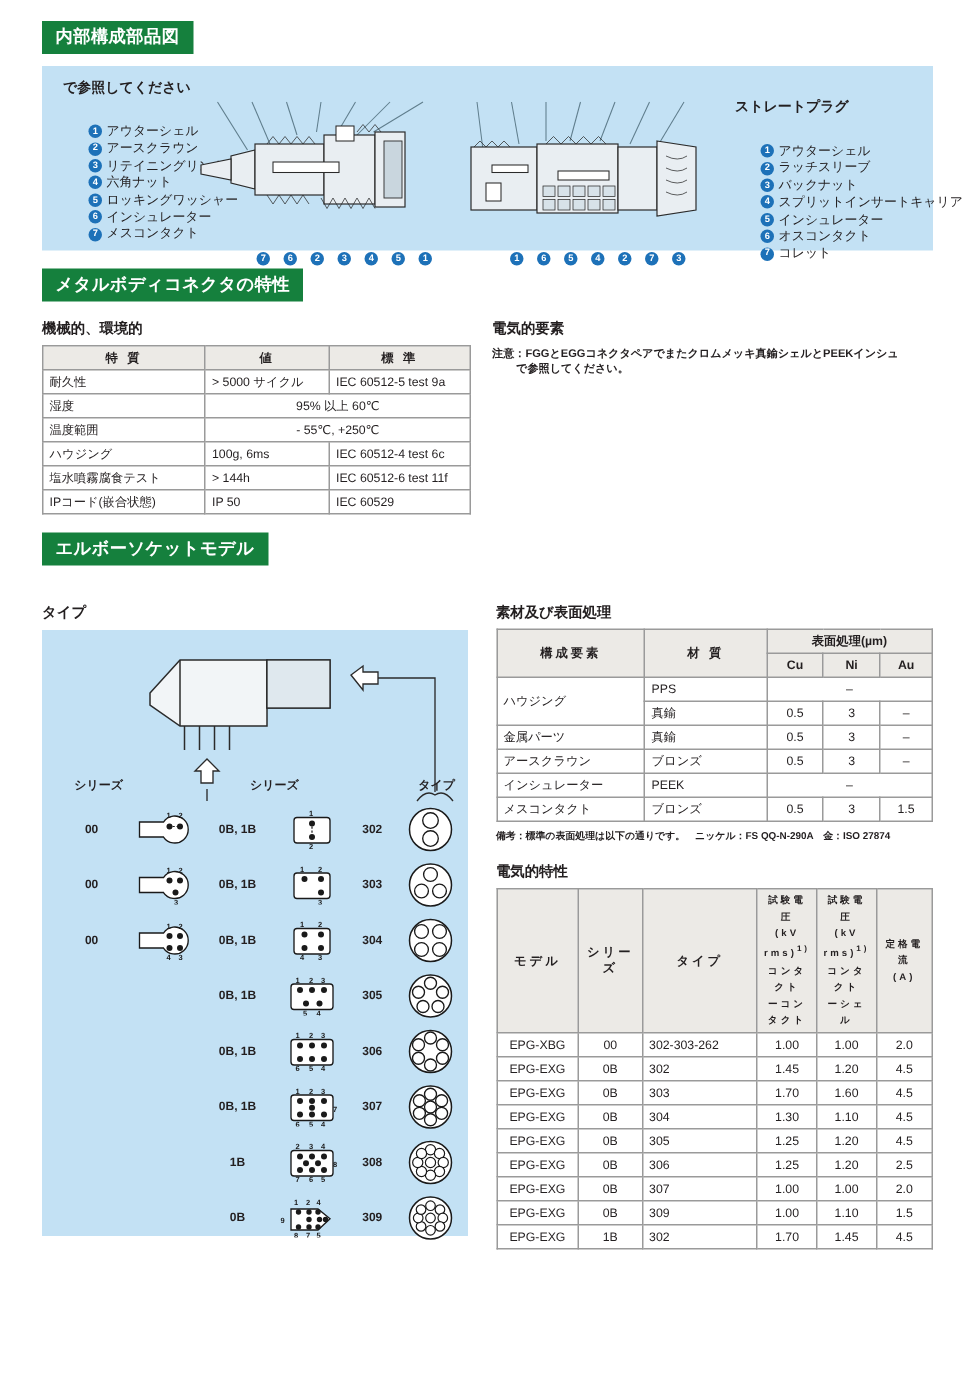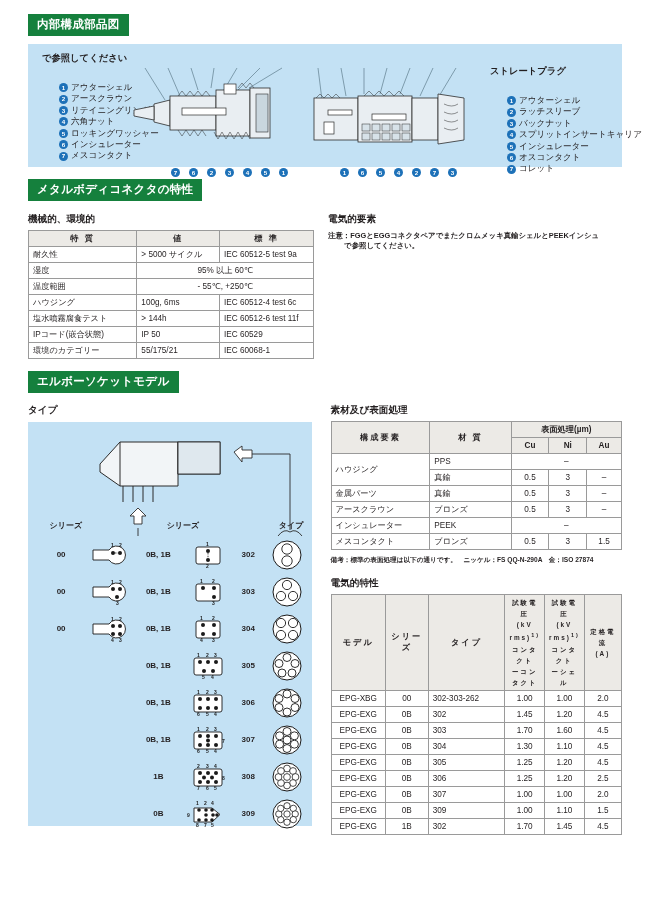--- a/index.html
+++ b/index.html
@@ -313,43 +313,38 @@
           <tr>
             <td>塩水噴霧腐食テスト</td>
             <td>&gt; 144h</td>
             <td>IEC 60512-6 test 11f</td>
           </tr>
           <tr>
             <td>IPコード(嵌合状態)</td>
             <td>IP 50</td>
             <td>IEC 60529</td>
           </tr>
-          <tr>
-            <td>環境のカテゴリー</td>
-            <td>55/175/21</td>
-            <td>IEC 60068-1</td>
-          </tr>
         </tbody>
       </table>
     </div>
 
     <div class="col-r">
       <div class="sub-head">電気的要素</div>
       <div class="note">
         <span>注意：FGGとEGGコネクタペアでまたクロムメッキ真鍮シェルとPEEKインシュ</span>
         <span class="ind">で参照してください。</span>
       </div>
     </div>
   </div>
 
   <div style="margin-top:12px;">
     <span class="banner">エルボーソケットモデル</span>
   </div>
 
-  <div class="cols" style="margin-top:7px;gap:19px;">
+  <div class="cols" style="margin-top:21px;gap:19px;">
 
     <div class="col-l">
       <div class="sub-head" style="margin:4px 0 3px 0;">タイプ</div>
       <div class="blue-panel elbow-panel">
 
         <svg width="292" height="120" viewBox="0 0 292 120" style="position:absolute;left:0;top:2px;">
           <g fill="#f2f5f7" stroke="#2b2b2b" stroke-width="1">
             <path d="M72,40 L92,18 L150,18 L150,40 L150,62 L92,62 L72,48 Z"></path>
             <path d="M150,18 L192,18 L192,50 L150,50 Z"></path>
             <path d="M92,18 L92,62"></path>

